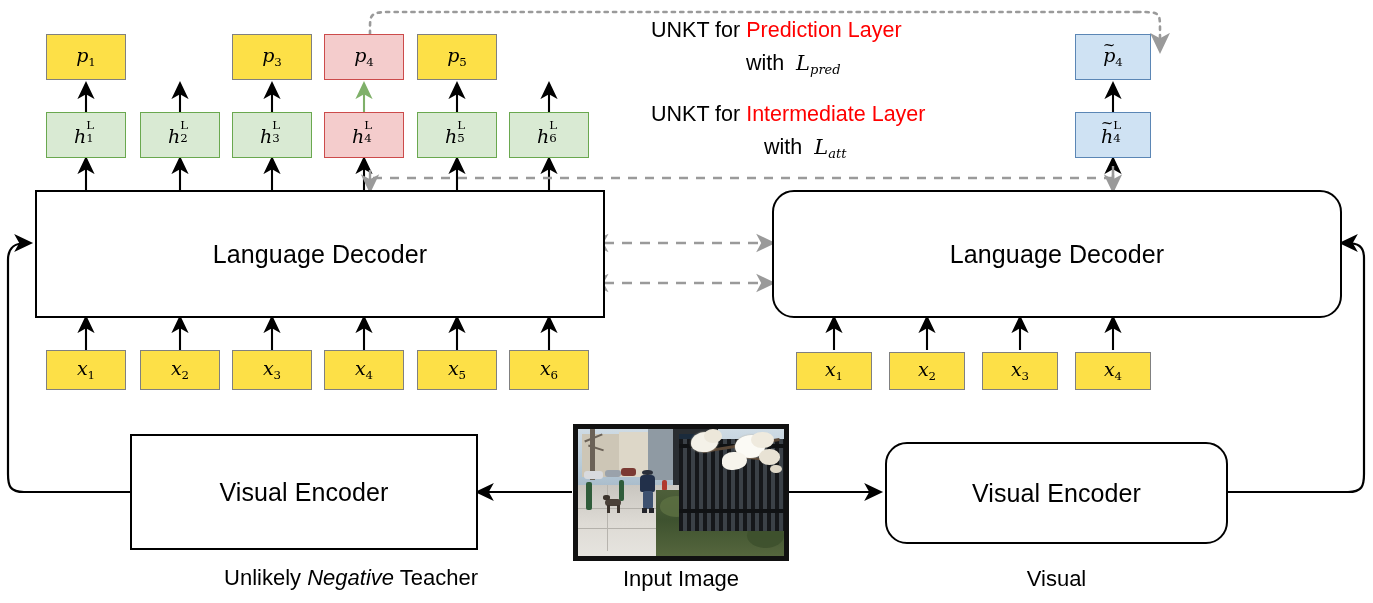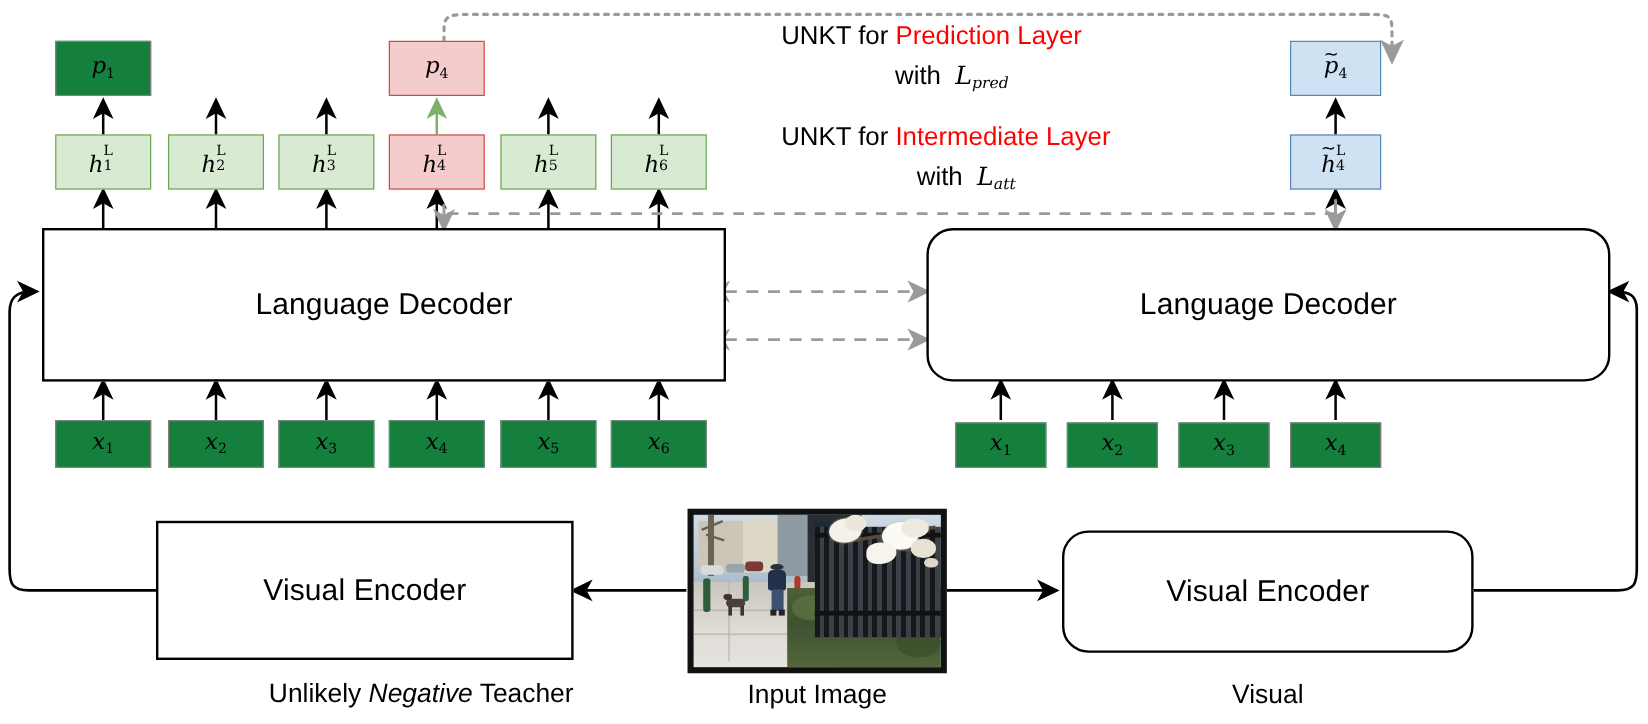--- a/index.html
+++ b/index.html
@@ -19,21 +19,21 @@
   
   .tok{
     position:absolute;
     box-sizing:border-box;
     display:flex;
     align-items:center;
     justify-content:center;
     font-family:"DejaVu Serif", serif;
     font-size:19px;
     line-height:1;
-    background:#15803d;
+    background:#fde047;
     border:1.6px solid #808080;
   }
   .tok.green{background:#d9ead3;border-color:#6aa84f;}
   .tok.red{background:#f4cccc;border-color:#cc4b4b;}
   .tok.blue{background:#cfe2f3;border-color:#5b86b5;}
 
   .mathvar{font-style:italic;font-family:"DejaVu Serif",serif;}
   .sub{font-size:0.62em;vertical-align:-0.32em;font-style:normal;}
   .subsup{display:inline-block;position:relative;width:0.62em;height:1em;vertical-align:baseline;}
   .subsup .s{position:absolute;left:0;font-size:0.62em;font-style:normal;}
@@ -168,22 +168,28 @@
     <line x1="572" y1="492" x2="478" y2="492" stroke="#000" stroke-width="2.2" marker-end="url(#arrBlack)"></line>
 
     <line x1="789" y1="492" x2="880" y2="492" stroke="#000" stroke-width="2.2" marker-end="url(#arrBlack)"></line>
 
     <path d="M1228,492 L1348,492 C1362,492 1364,486 1364,474 L1364,258 C1364,246 1358,243 1346,243 L1342,243" stroke="#000" stroke-width="2.2" fill="none" marker-end="url(#arrBlack)"></path>
   </svg>
 
   <div class="tok" style="left:46px;top:34px;width:80px;height:46px;">
     <span class="mathvar"><span>p</span><span class="sub">1</span></span>
   </div>
+  <div class="tok" style="left:232px;top:34px;width:80px;height:46px;">
+    <span class="mathvar"><span>p</span><span class="sub">3</span></span>
+  </div>
   <div class="tok red" style="left:324px;top:34px;width:80px;height:46px;">
     <span class="mathvar"><span>p</span><span class="sub">4</span></span>
+  </div>
+  <div class="tok" style="left:417px;top:34px;width:80px;height:46px;">
+    <span class="mathvar"><span>p</span><span class="sub">5</span></span>
   </div>
 
   <div class="tok green" style="left:46px;top:112px;width:80px;height:46px;">
     <span class="mathvar"><span>h</span><span class="subsup"><span class="s up">L</span><span class="s dn">1</span></span></span>
   </div>
   <div class="tok green" style="left:140px;top:112px;width:80px;height:46px;">
     <span class="mathvar"><span>h</span><span class="subsup"><span class="s up">L</span><span class="s dn">2</span></span></span>
   </div>
   <div class="tok green" style="left:232px;top:112px;width:80px;height:46px;">
     <span class="mathvar"><span>h</span><span class="subsup"><span class="s up">L</span><span class="s dn">3</span></span></span>

